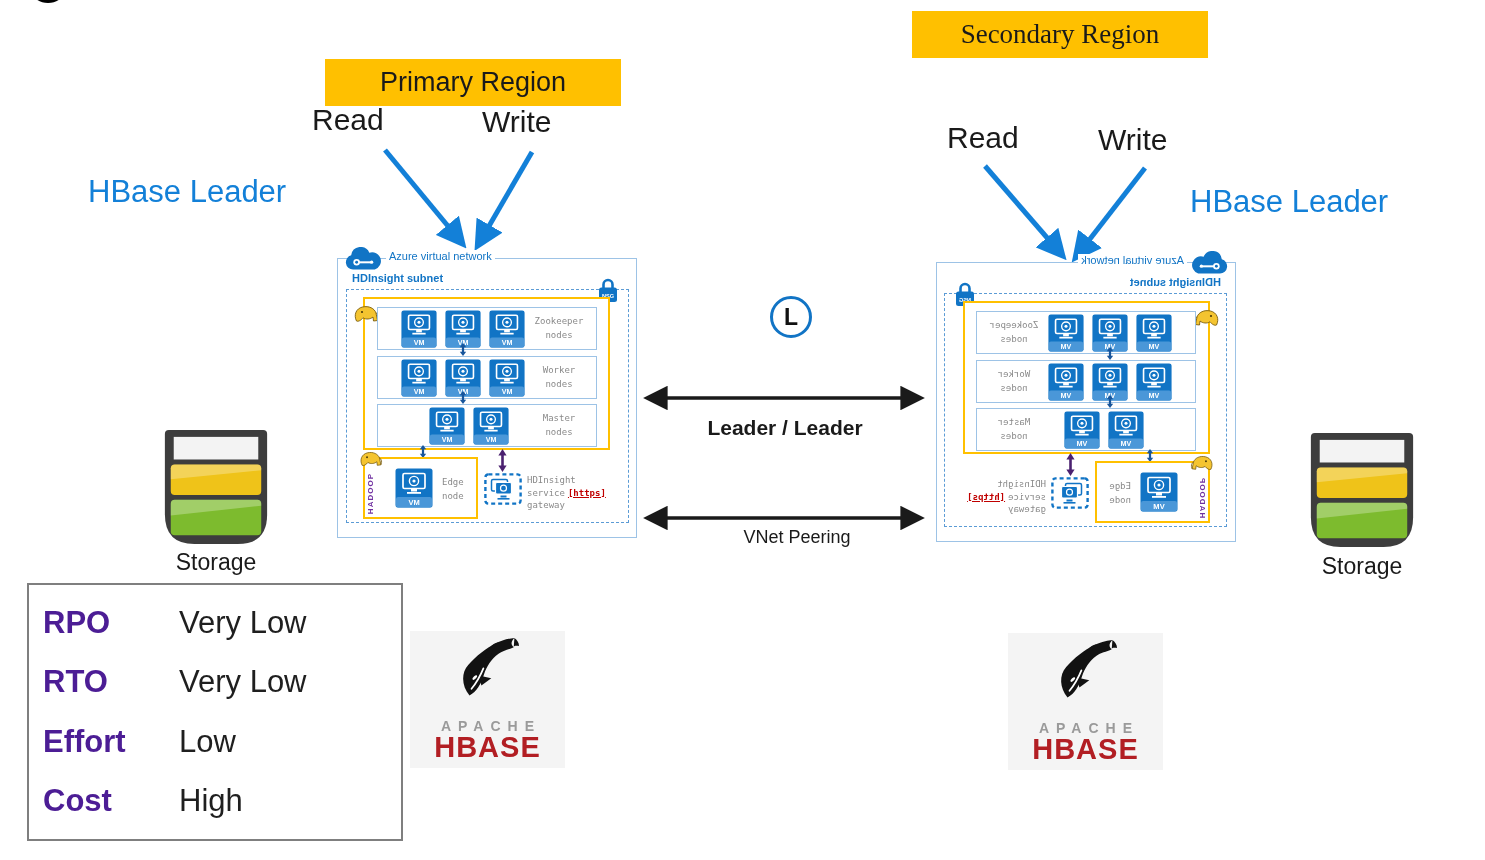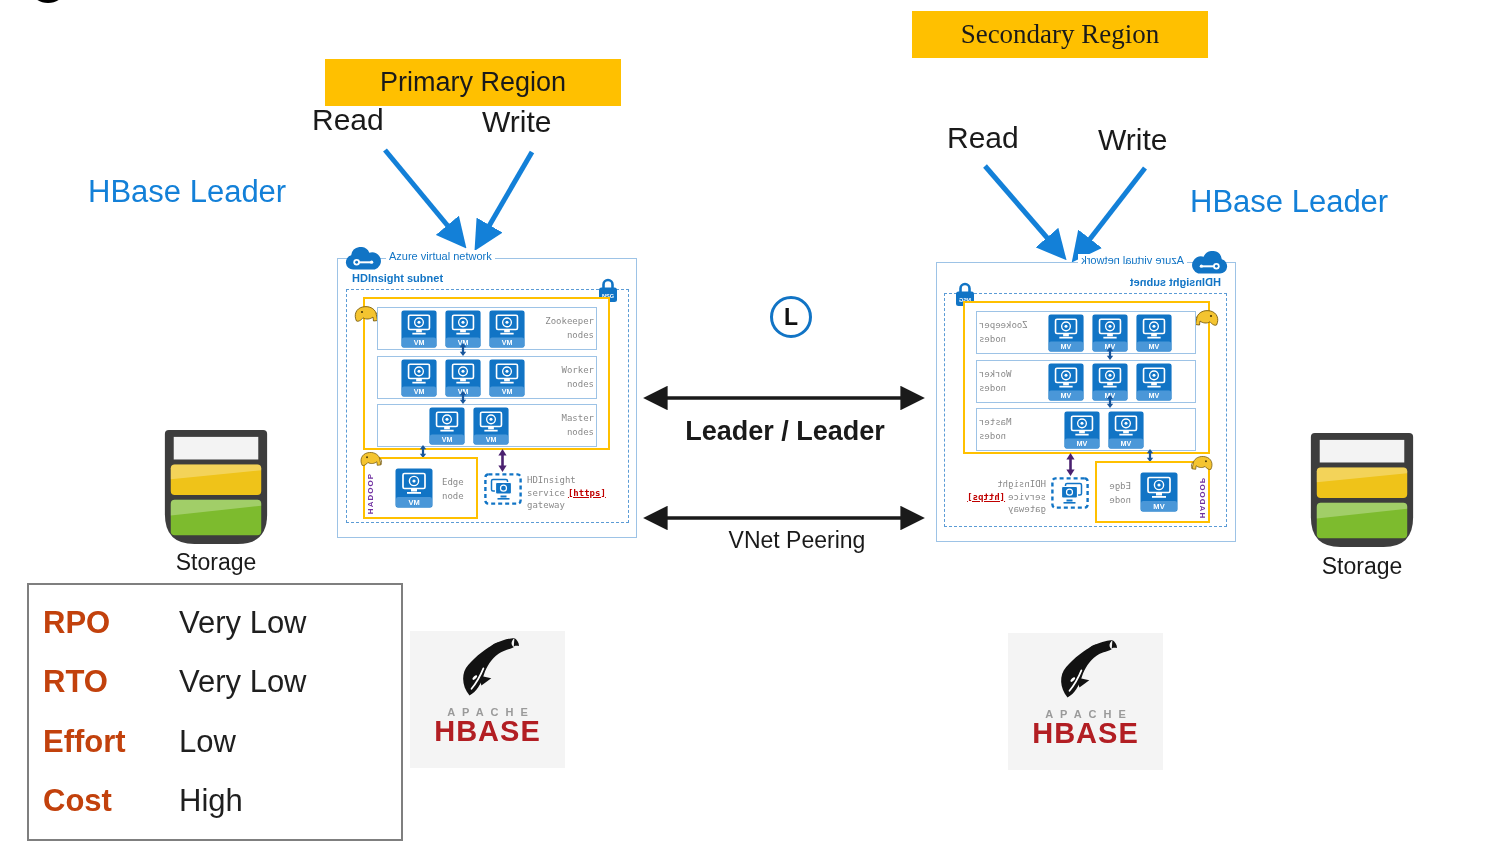--- a/index.html
+++ b/index.html
@@ -26,25 +26,25 @@
   #write-left{left:482px;top:105px;}
   #read-right{left:947px;top:121px;}
   #write-right{left:1098px;top:123px;}
 
   .hbase-leader{position:absolute;font-size:31px;font-weight:normal;color:#1380D8;}
   #hbase-leader-left{left:88px;top:174px;}
   #hbase-leader-right{left:1190px;top:184px;}
 
   #replication-label{
     position:absolute;left:650px;top:416px;width:270px;
-    text-align:center;font-size:27px;font-weight:bold;line-height:1.18;
+    text-align:center;font-size:21px;font-weight:bold;line-height:1.18;
   }
   #vnet-peering-label{
     position:absolute;left:697px;top:527px;width:200px;
-    text-align:center;font-size:23px;
+    text-align:center;font-size:18px;
   }
   #latency-badge{
     position:absolute;left:770px;top:296px;width:42px;height:42px;
     border:3.5px solid #1174C5;border-radius:50%;box-sizing:border-box;
     display:flex;align-items:center;justify-content:center;
     font-size:23px;font-weight:bold;color:#111;
   }
 
   
   .vnet-box{
@@ -71,21 +71,21 @@
   }
   .vb-row{
     position:absolute;left:12px;width:220px;height:43px;background:#fff;
     border:1.2px solid #9DC3E6;box-sizing:border-box;
   }
   .vb-row1{top:8px;} .vb-row2{top:57px;} .vb-row3{top:105px;}
   .vb-vm{position:absolute;width:38px;height:38px;top:2px;}
   .vm-a{left:22px;} .vm-b{left:66px;} .vm-c{left:110px;}
   .vm-d{left:50px;} .vm-e{left:94px;}
   .vb-row-label{
-    position:absolute;left:146px;top:7px;width:70px;text-align:right;
+    position:absolute;left:146px;top:7px;width:70px;text-align:center;
     font-family:"DejaVu Sans Mono", monospace;font-size:9px;color:#8a8a8a;line-height:1.55;
   }
   .vb-dumbbell{position:absolute;width:10px;height:13px;}
   .db1{left:111px;top:53px;} .db2{left:111px;top:101px;} .db3{left:71px;top:155px;}
   .vb-elephant-main{position:absolute;left:-12px;top:5px;width:28px;height:21px;}
   .vb-edge{
     position:absolute;left:16px;top:167px;width:115px;height:62px;
     border:2px solid #FFC000;background:#fff;box-sizing:border-box;
   }
   .vb-elephant-edge{position:absolute;left:-6px;top:-9px;width:25px;height:19px;}
@@ -117,32 +117,32 @@
   #storage-label-right{left:1303px;top:553px;}
 
   
   #metrics-table{
     position:absolute;left:27px;top:583px;width:376px;height:258px;
     border:2px solid #7F7F7F;background:#fff;box-sizing:border-box;
     display:flex;flex-direction:column;justify-content:space-around;
     padding:8px 0 8px 14px;
   }
   .metric-row{display:flex;align-items:baseline;}
-  .metric-label{width:136px;font-size:31px;font-weight:bold;color:#c2410c;}
+  .metric-label{width:136px;font-size:31px;font-weight:bold;color:#4c1d95;}
   .metric-value{font-size:31px;color:#1f1f1f;}
 
   
   .hbase-logo{
     position:absolute;width:155px;height:137px;background:#F4F4F4;
     display:flex;flex-direction:column;align-items:center;
   }
   #hbase-logo-left{left:410px;top:631px;}
   #hbase-logo-right{left:1008px;top:633px;}
   .whale{width:72px;height:66px;margin-top:5px;}
-  .apache-text{font-size:11px;font-weight:bold;letter-spacing:7px;color:#9a9a9a;margin-top:4px;text-indent:7px;}
+  .apache-text{font-size:14px;font-weight:bold;letter-spacing:7px;color:#9a9a9a;margin-top:16px;text-indent:7px;}
   .hbase-text{font-size:29px;font-weight:800;color:#B21E23;letter-spacing:1px;margin-top:-3px;}
 
   
   #overlay{position:absolute;left:0;top:0;pointer-events:none;}
 </style>
 </head>
 <body>
 
 <svg id="overlay" width="1485" height="860" viewBox="0 0 1485 860">
   <defs>

